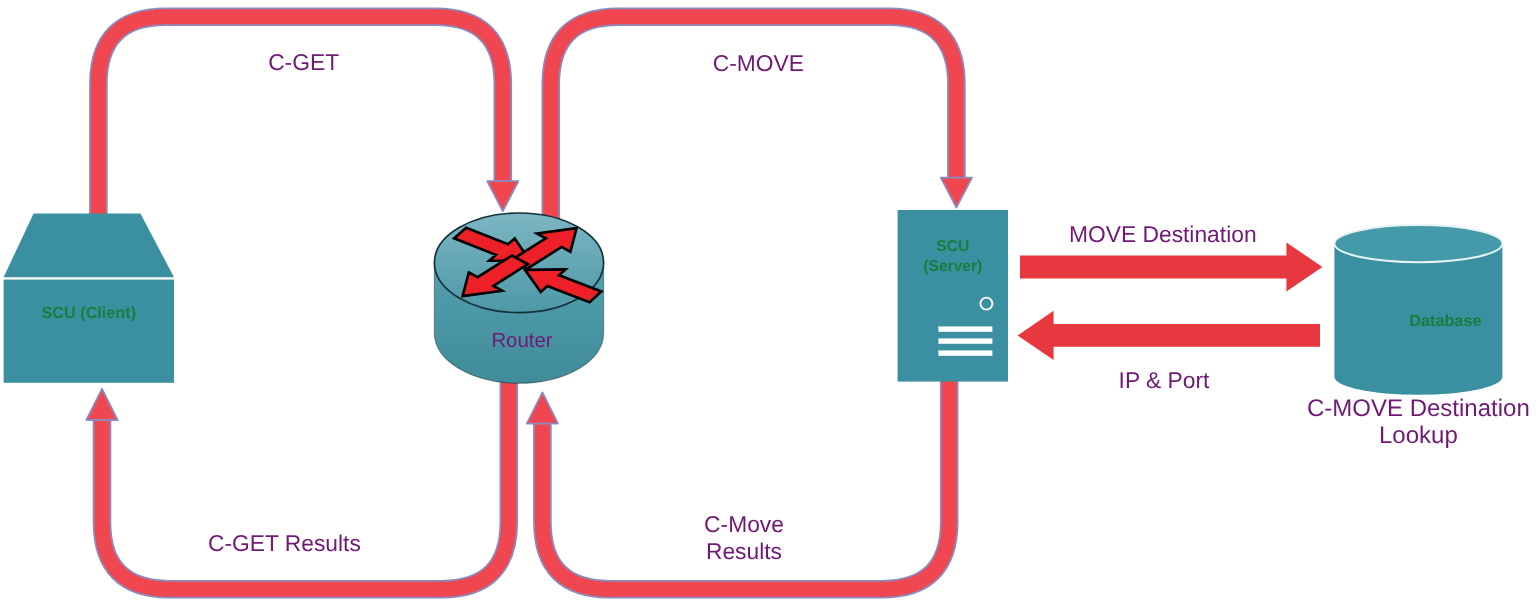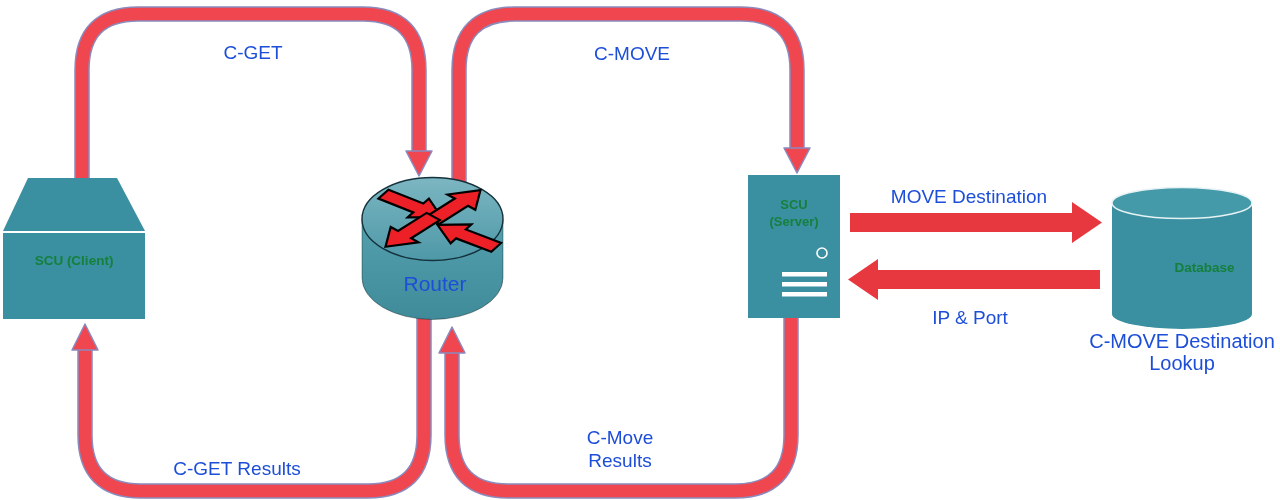--- a/index.html
+++ b/index.html
@@ -11,23 +11,23 @@
   .stage svg { position:absolute; left:0; top:0; }
 
   
   .loop-outline { fill:none; stroke:var(--flow-outline,#8b8bbe); stroke-width:15.5px; }
   .loop-core    { fill:none; stroke:var(--flow-red,#ef4650); stroke-width:12.5px; }
   .loop-head    { fill:var(--flow-red,#ef4650); stroke:var(--flow-outline,#8b8bbe); stroke-width:1.5px; stroke-linejoin:round; }
   .block-arrow  { fill:var(--block-arrow-red,#e8383f); }
   .teal-fill    { fill:var(--node-teal,#3a8fa0); }
   .r-arrow      { fill:var(--router-arrow-red,#ee2027); stroke:#000; stroke-width:2.2px; stroke-linejoin:miter; }
 
-  .lbl { position:absolute; color:#1d4ed8; font-size:19px; text-align:center; line-height:23px; }
+  .lbl { position:absolute; color:#701a75; font-size:19px; text-align:center; line-height:23px; }
   .lbl.node-white { color:#15803d; font-weight:bold; font-size:13.5px; line-height:17px; }
-  .lbl.router-name { font-size:21px;text-align:center; }
+  .lbl.router-name { font-size:17px;text-align:center; }
   .lbl.caption { font-size:20px; line-height:22px; }
 </style>
 </head>
 <body>
 
 <div class="stage">
 
   <svg width="1280" height="500" viewBox="0 0 1280 500">
     <defs>
       <linearGradient id="routerTop" x1="0" y1="0" x2="0" y2="1">
@@ -96,21 +96,21 @@
     <g>
       <path class="teal-fill" d="M 1112 203 L 1112 314 A 70 15 0 0 0 1252 314 L 1252 203 Z"></path>
       <ellipse cx="1182" cy="203" rx="70" ry="15.5" fill="#449aa9" stroke="#e6f2f4" stroke-width="1.6"></ellipse>
     </g>
   </svg>
 
   <div class="lbl" style="left:153px; top:41px; width:200px;">C-GET</div>
 
   <div class="lbl" style="left:532px; top:42px; width:200px;">C-MOVE</div>
 
-  <div class="lbl" style="left:137px; top:457px; width:200px;">C-GET Results</div>
+  <div class="lbl" style="left:137px; top:442px; width:200px;">C-GET Results</div>
 
   <div class="lbl" style="left:520px; top:426px; width:200px;">
     <div>C-Move</div>
     <div>Results</div>
   </div>
 
   <div class="lbl" style="left:869px; top:185px; width:200px;">MOVE Destination</div>
 
   <div class="lbl" style="left:870px; top:295px; width:200px;margin-top:11px;">IP &amp; Port</div>
 

